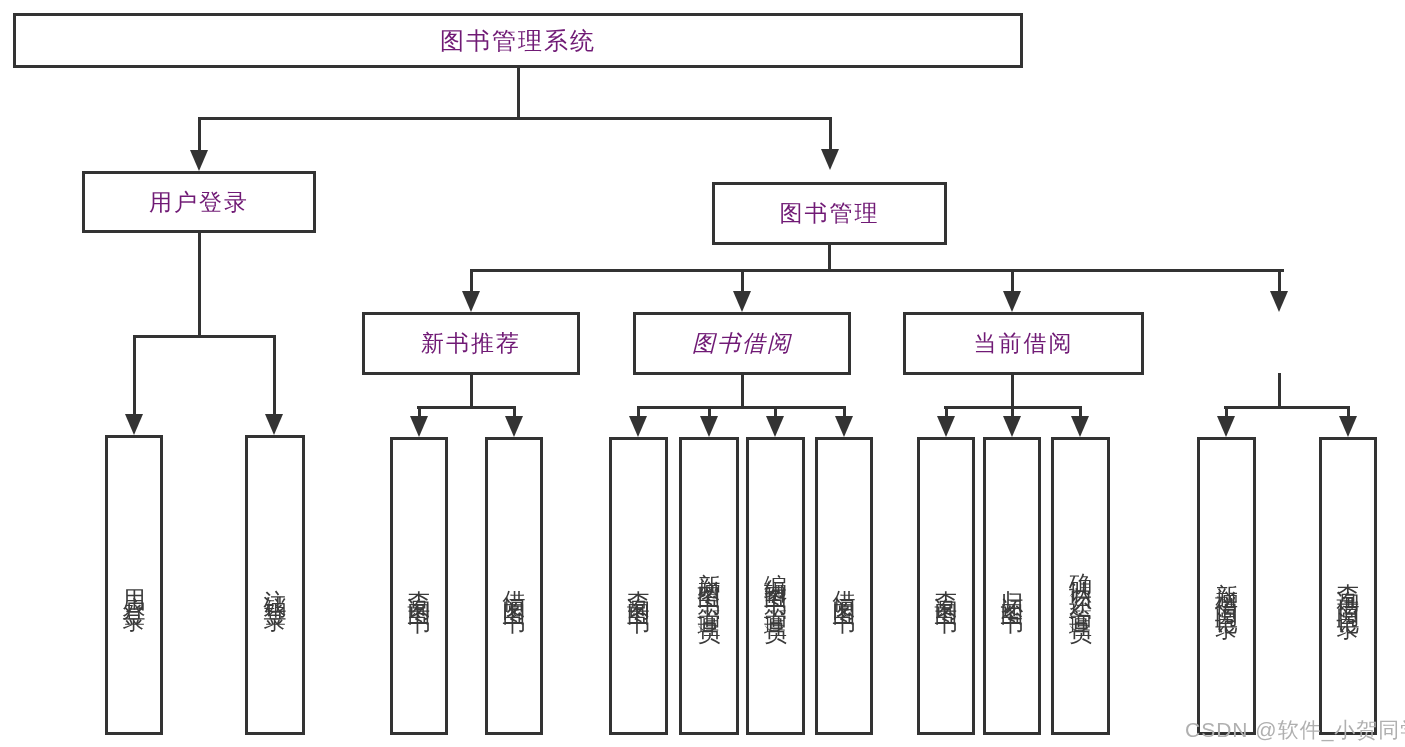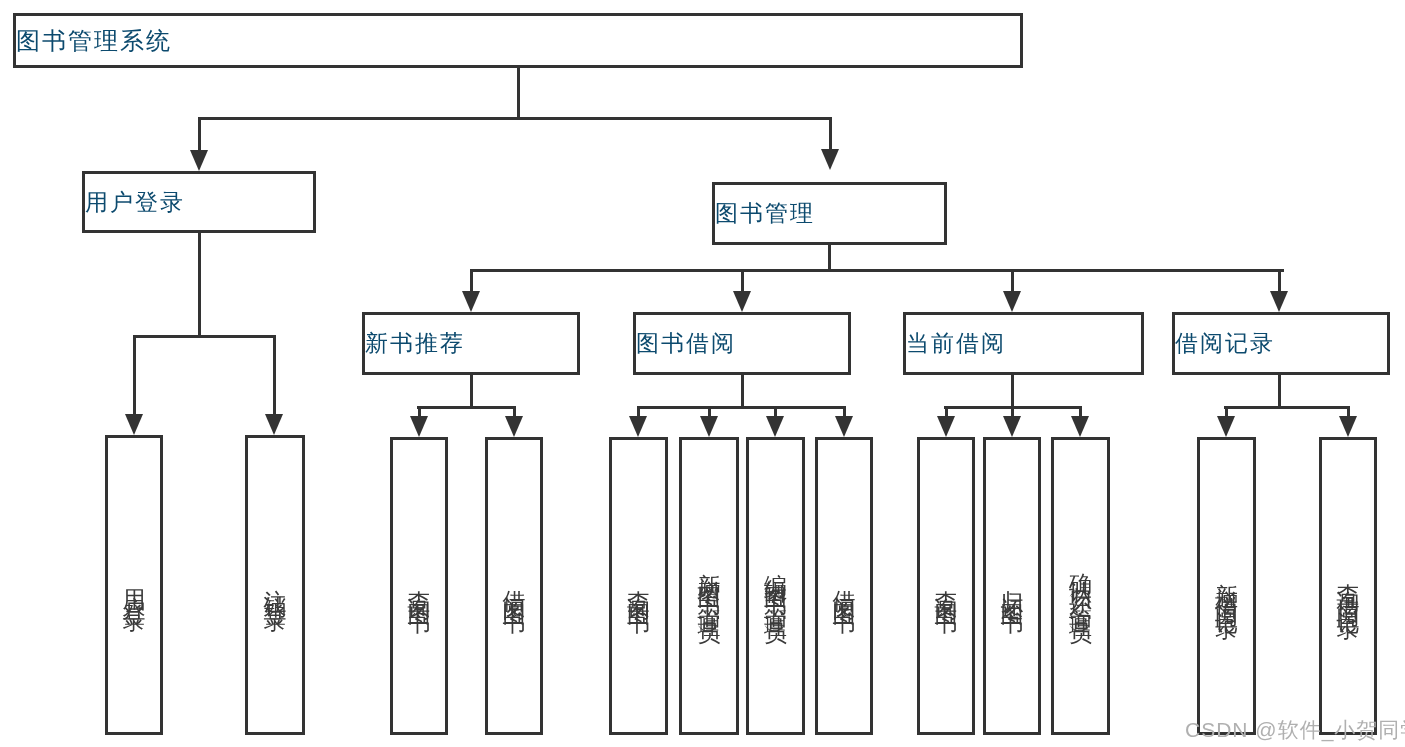--- a/index.html
+++ b/index.html
@@ -12,25 +12,25 @@
     font-family: "Liberation Sans", "DejaVu Sans", sans-serif;
     color: #3a3a3a;
   }
   .box {
     position: absolute;
     box-sizing: border-box;
     background: #ffffff;
     border: 3px solid #333333;
     display: flex;
     align-items: center;
-    justify-content: flex-start;
+    justify-content: center;
     text-align: center;
     font-size: 23px;
     letter-spacing: 2px;
-    color: #0c4a6e;
+    color: #701a75;
     z-index: 2;
   }
   .box.root-box { font-size: 24px; }
   .vbox {
     position: absolute;
     box-sizing: border-box;
     background: #ffffff;
     border: 3px solid #333333;
     display: flex;
     align-items: center;
@@ -111,28 +111,25 @@
   <div class="vl" style="left:741px; top:269px; height:26px;"></div>
   <div class="arr" style="left:733px; top:291px;"></div>
   <div class="vl" style="left:1011px; top:269px; height:26px;"></div>
   <div class="arr" style="left:1003px; top:291px;"></div>
   <div class="vl" style="left:1278px; top:269px; height:26px;"></div>
   <div class="arr" style="left:1270px; top:291px;"></div>
 
   <div class="box" style="left:362px; top:312px; width:218px; height:63px;">
     <span>新书推荐</span>
   </div>
-  <div class="box" style="left:633px; top:312px; width:218px; height:63px;">
+  <div class="box" style="left:633px; top:312px; width:218px; height:63px;font-style:italic;">
     <span>图书借阅</span>
   </div>
   <div class="box" style="left:903px; top:312px; width:241px; height:63px;">
     <span>当前借阅</span>
-  </div>
-  <div class="box" style="left:1172px; top:312px; width:218px; height:63px;">
-    <span>借阅记录</span>
   </div>
 
   <div class="vl" style="left:470px; top:373px; height:35px;"></div>
   <div class="hl" style="left:417px; top:406px; width:99px;"></div>
   <div class="vl" style="left:418px; top:406px; height:14px;"></div>
   <div class="arr" style="left:410px; top:416px;"></div>
   <div class="vl" style="left:513px; top:406px; height:14px;"></div>
   <div class="arr" style="left:505px; top:416px;"></div>
 
   <div class="vbox" style="left:390px; top:437px; width:58px; height:298px;">

